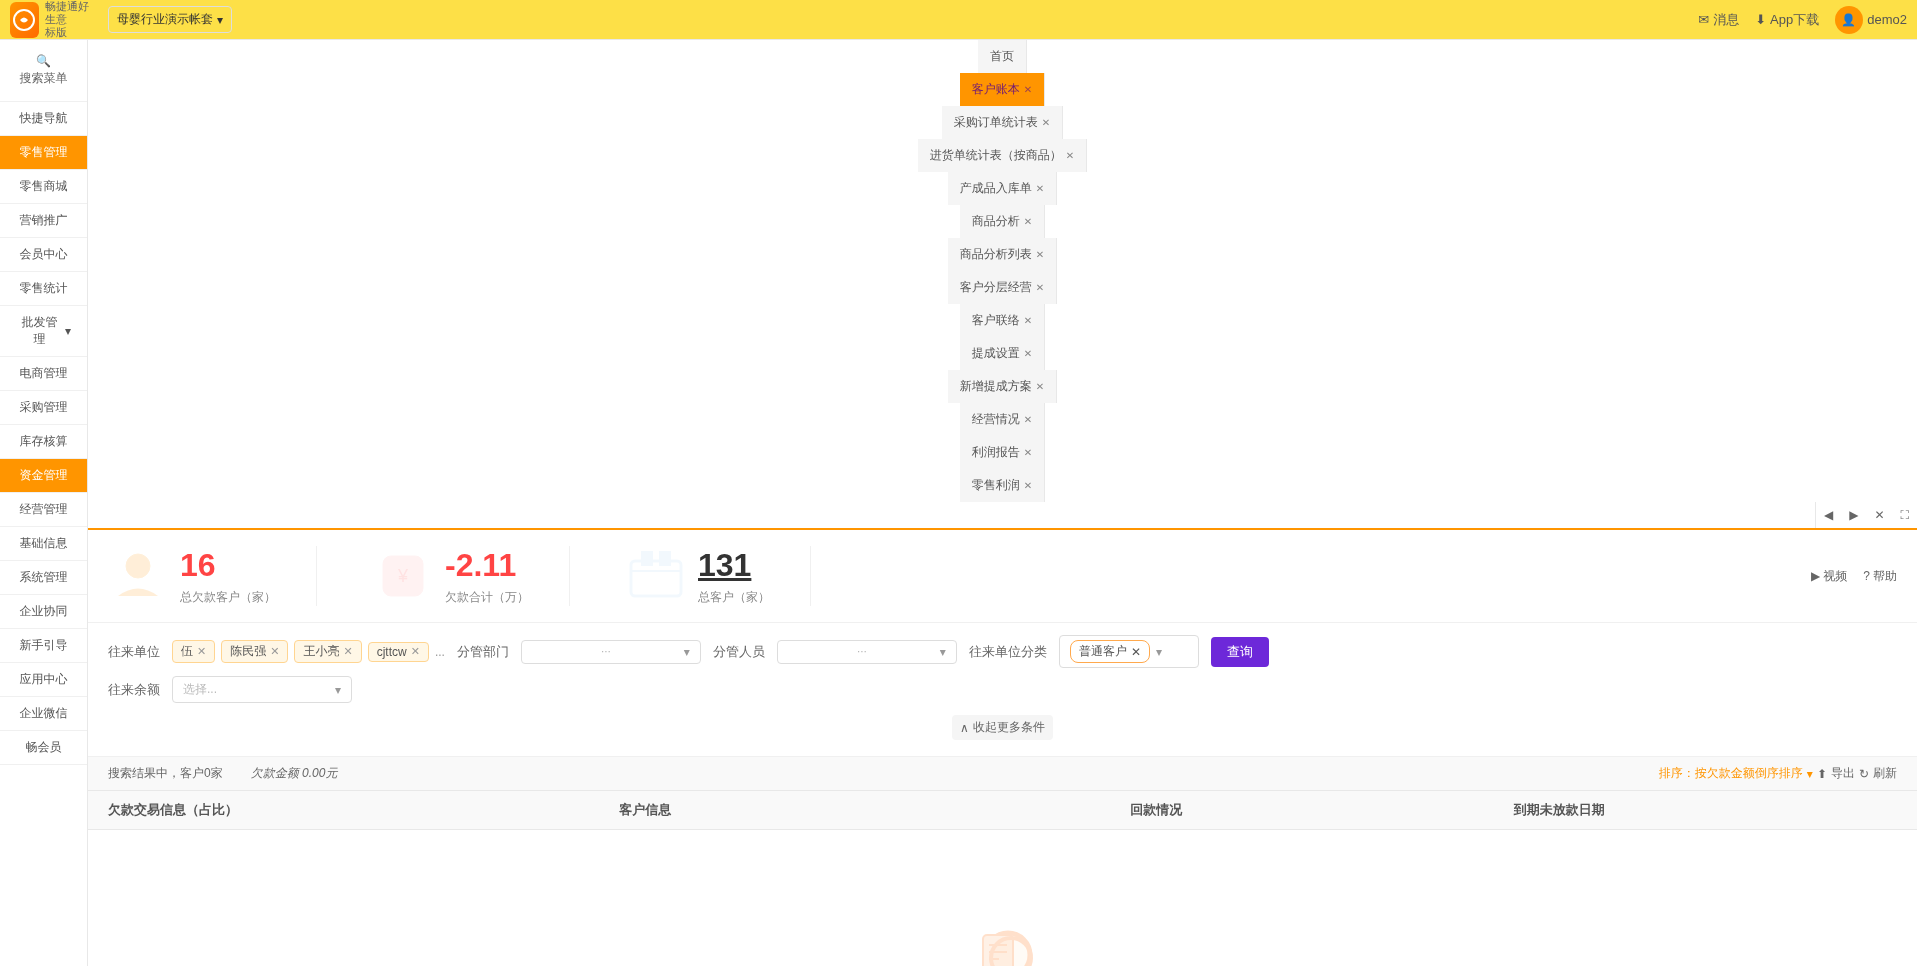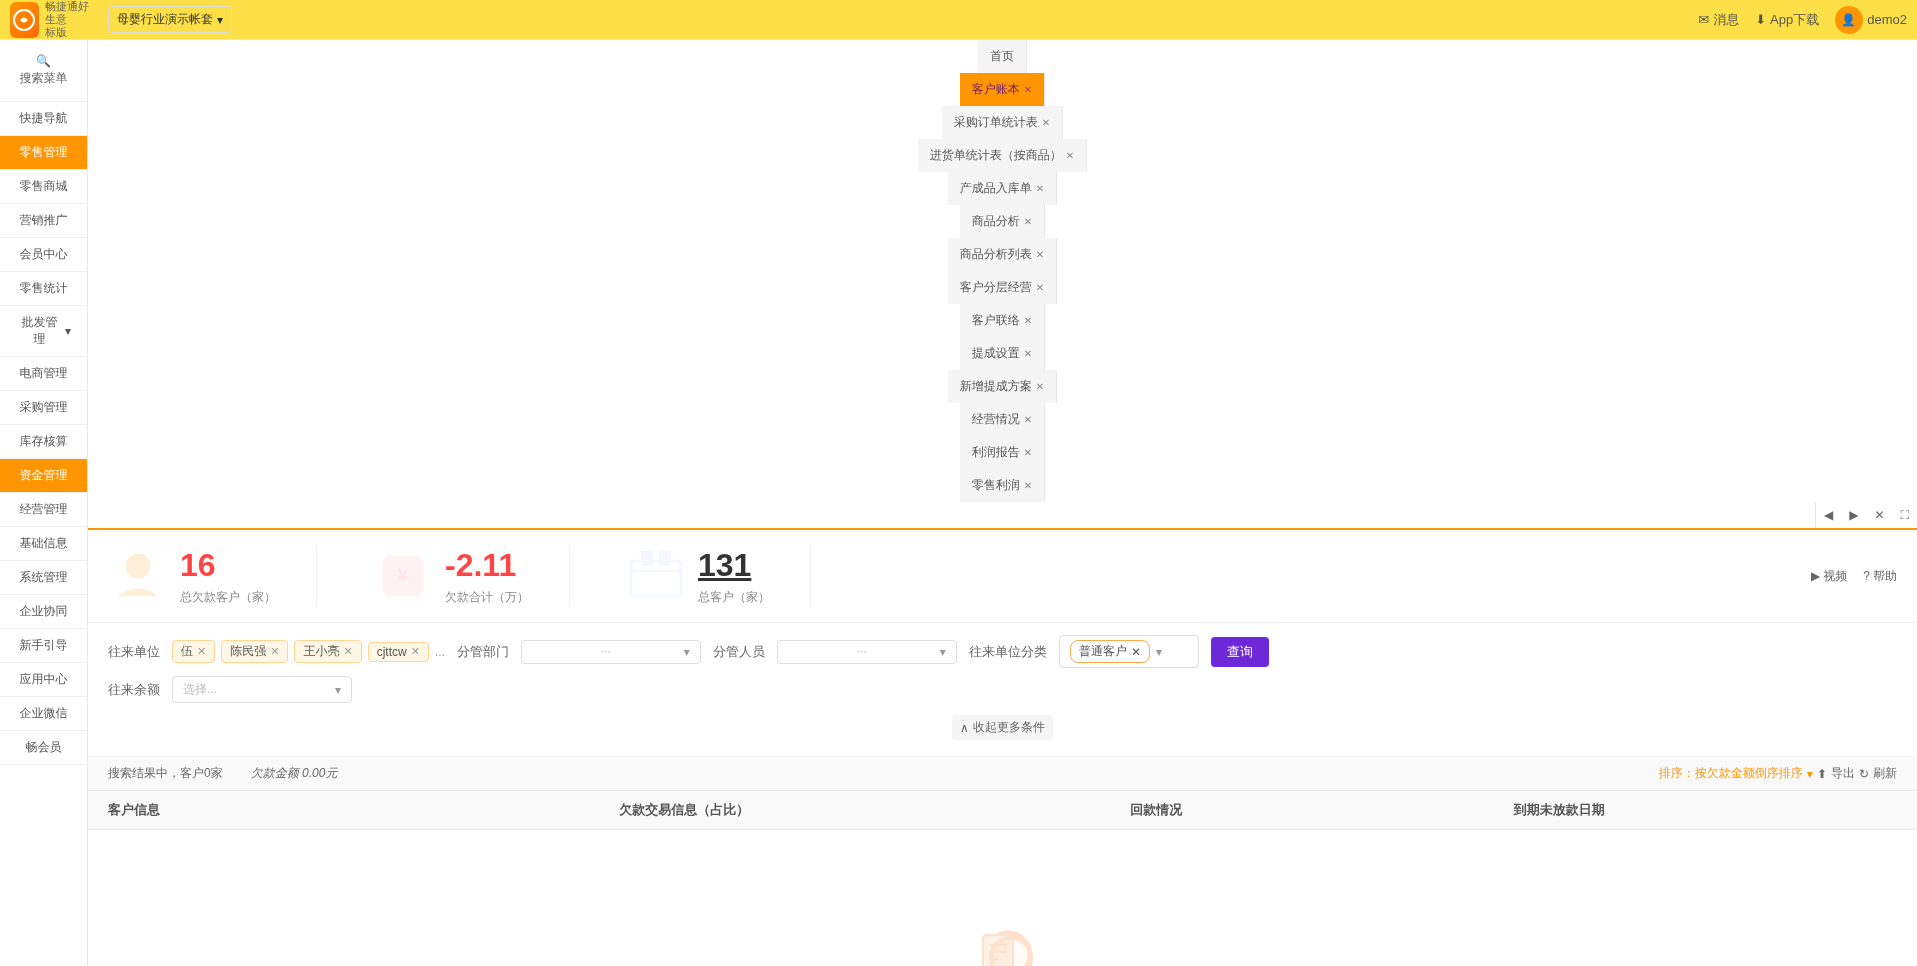--- a/index.html
+++ b/index.html
@@ -393,22 +393,22 @@
           </div>
           <div class="action-btn">
             <span>↻</span>
             <span>刷新</span>
           </div>
         </div>
       </div>
 
       <div class="table-area">
         <div class="table-header">
+          <div>欠款交易信息（占比）</div>
           <div>客户信息</div>
-          <div>欠款交易信息（占比）</div>
           <div>回款情况</div>
           <div>到期未放款日期</div>
         </div>
 
         <div class="empty-state">
           <div class="empty-icon">
             <svg width="100" height="100" viewBox="0 0 100 100">
 
               <ellipse cx="55" cy="45" rx="22" ry="22" fill="none" stroke="#ffccaa" stroke-width="5"></ellipse>
               <line x1="38" y1="62" x2="22" y2="80" stroke="#ffccaa" stroke-width="6" stroke-linecap="round"></line>

